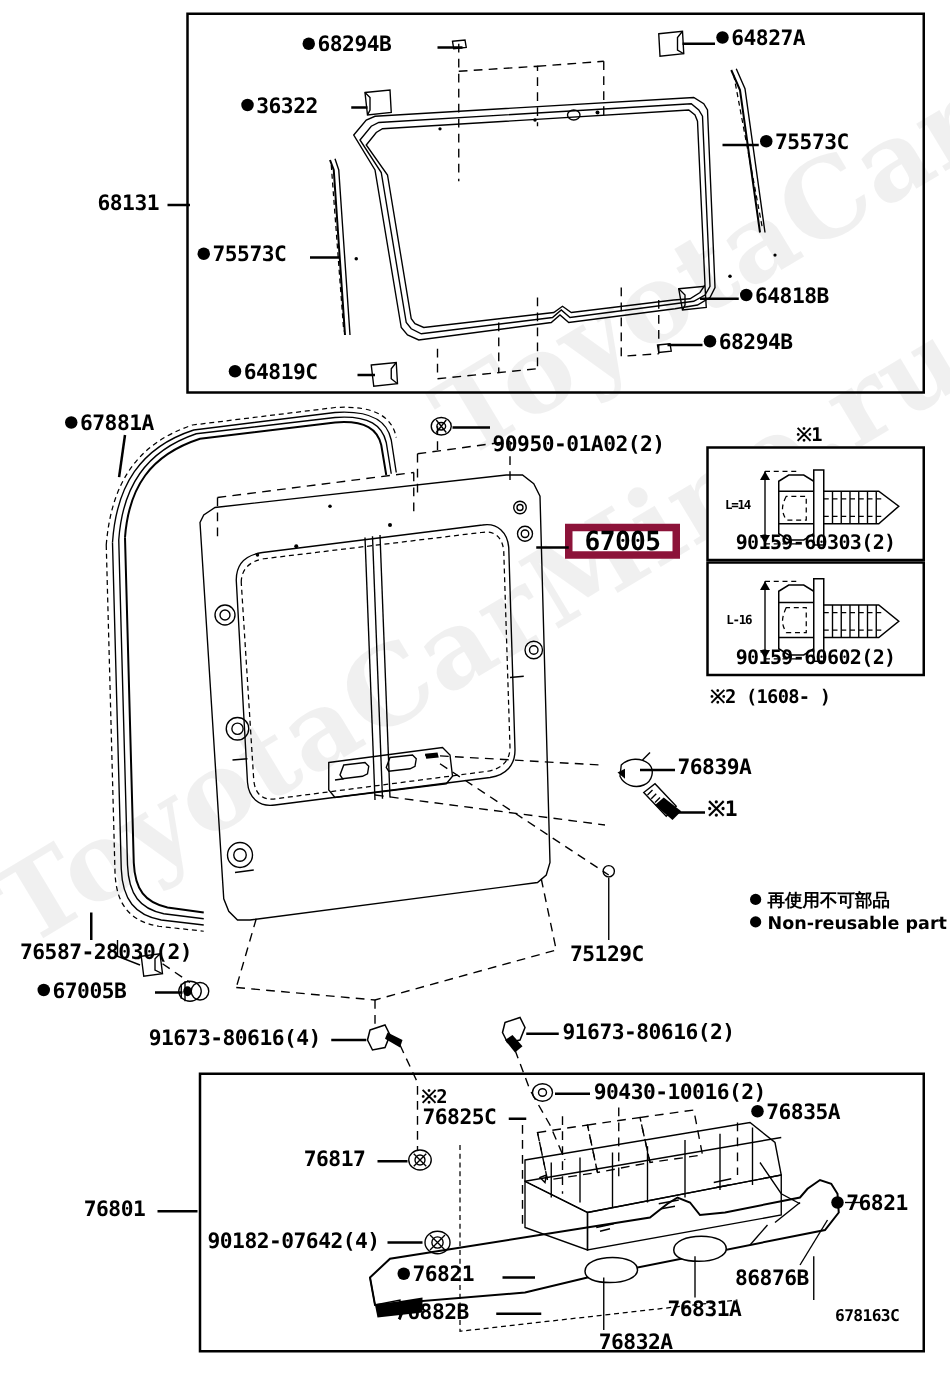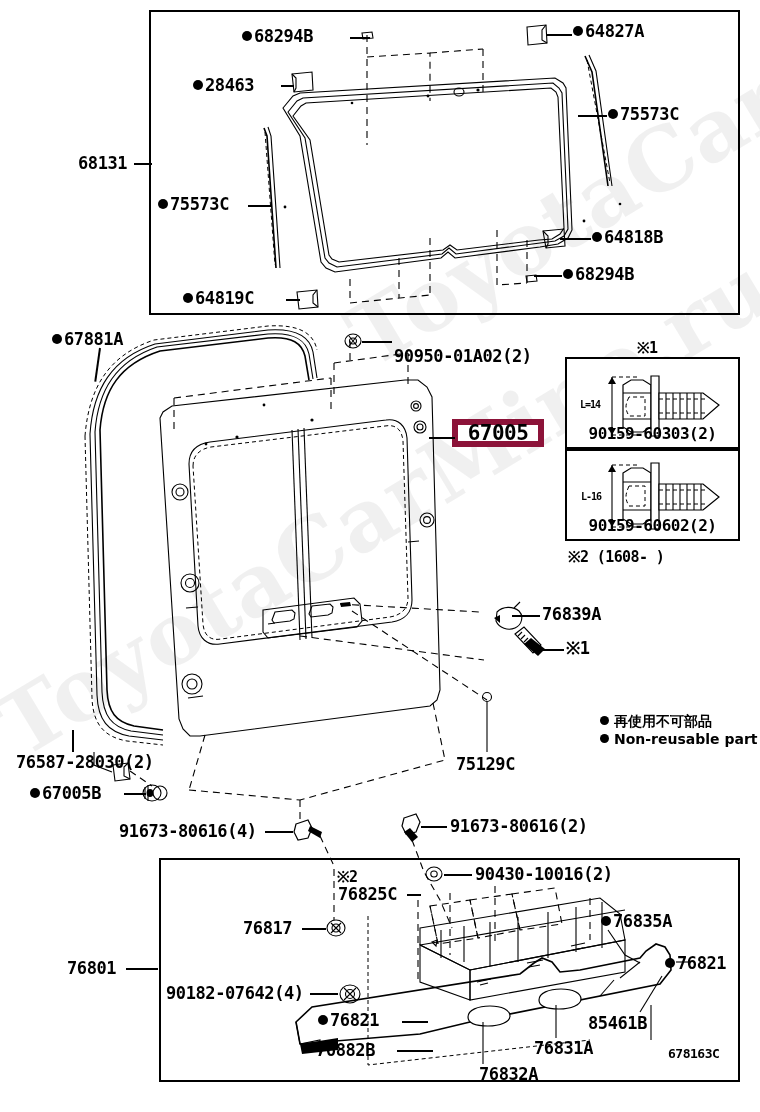--- a/index.html
+++ b/index.html
@@ -145,21 +145,21 @@
 
   <div class="lbl" style="left:242px;top:28px;">
     <span class="dot"></span><span>68294B</span></div>
   <div class="ln lnh" style="left:350px;top:37px;width:20px;"></div>
 
   <div class="lbl" style="left:573px;top:23px;">
     <span class="dot"></span><span>64827A</span></div>
   <div class="ln lnh" style="left:546px;top:34px;width:26px;"></div>
 
   <div class="lbl" style="left:193px;top:77px;">
-    <span class="dot"></span><span>28463</span></div>
+    <span class="dot"></span><span>36322</span></div>
   <div class="ln lnh" style="left:281px;top:85px;width:13px;"></div>
 
   <div class="lbl" style="left:608px;top:106px;">
     <span class="dot"></span><span>75573C</span></div>
   <div class="ln lnh" style="left:578px;top:115px;width:29px;"></div>
 
   <div class="lbl" style="left:158px;top:196px;">
     <span class="dot"></span><span>75573C</span></div>
   <div class="ln lnh" style="left:248px;top:205px;width:24px;"></div>
 
@@ -431,34 +431,34 @@
   <div class="ln lnh" style="left:444px;top:874px;width:28px;"></div>
 
   <div class="lbl sm" style="left:337px;top:869px;">※2</div>
 
   <div class="lbl" style="left:338px;top:886px;">76825C</div>
   <div class="ln lnh" style="left:407px;top:894px;width:14px;"></div>
 
   <div class="lbl" style="left:243px;top:920px;">76817</div>
   <div class="ln lnh" style="left:302px;top:928px;width:24px;"></div>
 
-  <div class="lbl" style="left:601px;top:913px;">
+  <div class="lbl" style="left:601px;top:882px;">
     <span class="dot"></span><span>76835A</span></div>
 
   <div class="lbl" style="left:665px;top:955px;">
     <span class="dot"></span><span>76821</span></div>
 
   <div class="lbl" style="left:166px;top:985px;">90182-07642(4)</div>
   <div class="ln lnh" style="left:310px;top:993px;width:28px;"></div>
 
   <div class="lbl" style="left:318px;top:1012px;">
     <span class="dot"></span><span>76821</span></div>
   <div class="ln lnh" style="left:402px;top:1021px;width:26px;"></div>
 
-  <div class="lbl" style="left:588px;top:1015px;">85461B</div>
+  <div class="lbl" style="left:588px;top:1015px;">86876B</div>
 
   <div class="lbl" style="left:316px;top:1042px;">76882B</div>
   <div class="ln lnh" style="left:397px;top:1050px;width:36px;"></div>
 
   <div class="lbl" style="left:534px;top:1040px;">76831A</div>
 
   <div class="lbl" style="left:479px;top:1066px;">76832A</div>
 
   <div class="lbl" style="left:67px;top:960px;">76801</div>
   <div class="ln lnh" style="left:126px;top:968px;width:32px;"></div>

